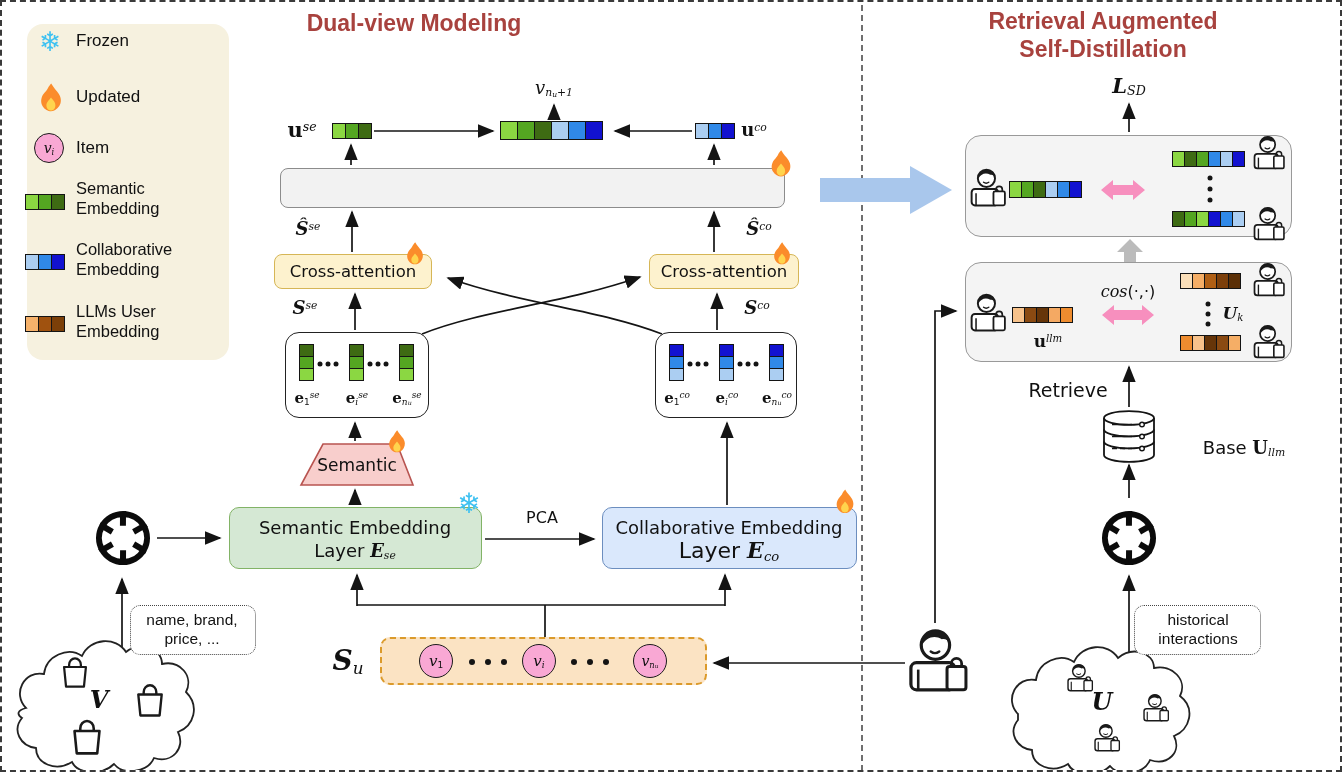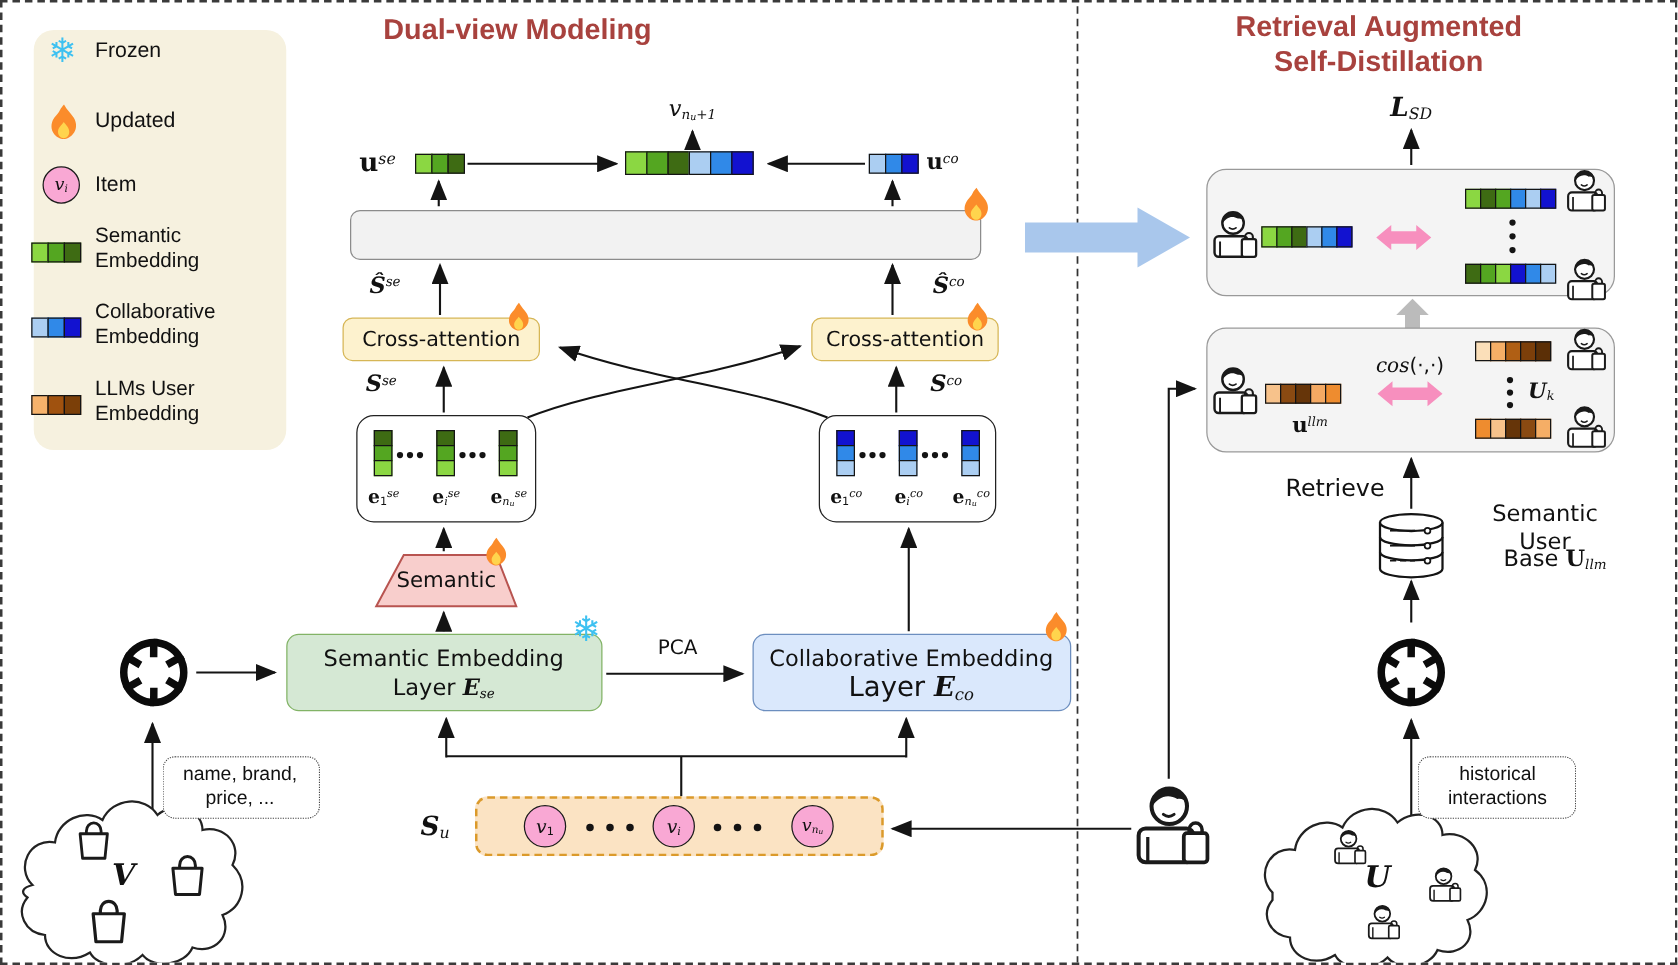--- a/index.html
+++ b/index.html
@@ -298,38 +298,37 @@
   <div class="lab" style="left:355px;top:463px;font-size:17px">Semantic</div>
   <div class="lab" style="left:353px;top:526px;font-size:18px">Semantic Embedding</div>
   <div class="lab" style="left:353px;top:549px;font-size:18px"><span>Layer  </span><span class="scr">E</span><span class="sub i">se</span></div>
   <div class="lab" style="left:540px;top:516px;font-size:16px">PCA</div>
   <div class="lab" style="left:727px;top:526px;font-size:18px">Collaborative Embedding</div>
   <div class="lab" style="left:727px;top:549px;font-size:22px"><span>Layer  </span><span class="scr">E</span><span class="sub i">co</span></div>
 
   <div class="lab" style="left:190px;top:628px;font-size:15.5px;font-family:'Liberation Sans',sans-serif">name, brand,
 price, ...</div>
   <div class="lab" style="left:97px;top:698px;font-size:24px"><span class="scr">V</span></div>
-  <div class="lab" style="left:346px;top:659px;font-size:21px"><span class="scr">S</span><span class="sub i">u</span></div>
+  <div class="lab" style="left:346px;top:659px;font-size:28px"><span class="scr">S</span><span class="sub i">u</span></div>
 
   <div class="circ" style="left:417px;top:642px;width:34px;height:34px;font-size:15px">
     <span><span class="i">v</span><span class="sub">1</span></span>
   </div>
   <div class="circ" style="left:520px;top:642px;width:34px;height:34px;font-size:15px">
     <span><span class="i">v</span><span class="sub i">i</span></span>
   </div>
   <div class="circ" style="left:631px;top:642px;width:34px;height:34px;font-size:14px">
     <span><span class="i">v</span><span class="sub i">n</span><span class="ssub i">u</span></span>
   </div>
 
   <div class="lab" style="left:1127px;top:84px;font-size:21px"><span class="scr">L</span><span class="sub i">SD</span></div>
   <div class="lab" style="left:1126px;top:290px;font-size:16px"><span class="i">cos</span><span>(·,·)</span></div>
   <div class="lab" style="left:1046px;top:339px;font-size:17px"><span class="bm">u</span><span class="sup i">llm</span></div>
   <div class="lab" style="left:1231px;top:312px;font-size:17px"><span class="scr">U</span><span class="sub i">k</span></div>
   <div class="lab" style="left:1066px;top:389px;font-size:19px">Retrieve</div>
-  <div class="lab" style="left:1234px;top:421px;font-size:18px">Semantic User</div>
   <div class="lab" style="left:1242px;top:446px;font-size:18px"><span>Base </span><span class="bm">U</span><span class="sub i">llm</span></div>
   <div class="lab" style="left:1196px;top:628px;font-size:15.5px;font-family:'Liberation Sans',sans-serif">historical
 interactions</div>
   <div class="lab" style="left:1100px;top:700px;font-size:24px"><span class="scr">U</span></div>
 
   <div class="snow" style="left:467px;top:502px;font-size:28px">❄</div>
 
   <div class="dot" style="left:318px;top:362px"></div>
   <div class="dot" style="left:326px;top:362px"></div>
   <div class="dot" style="left:334px;top:362px"></div>

